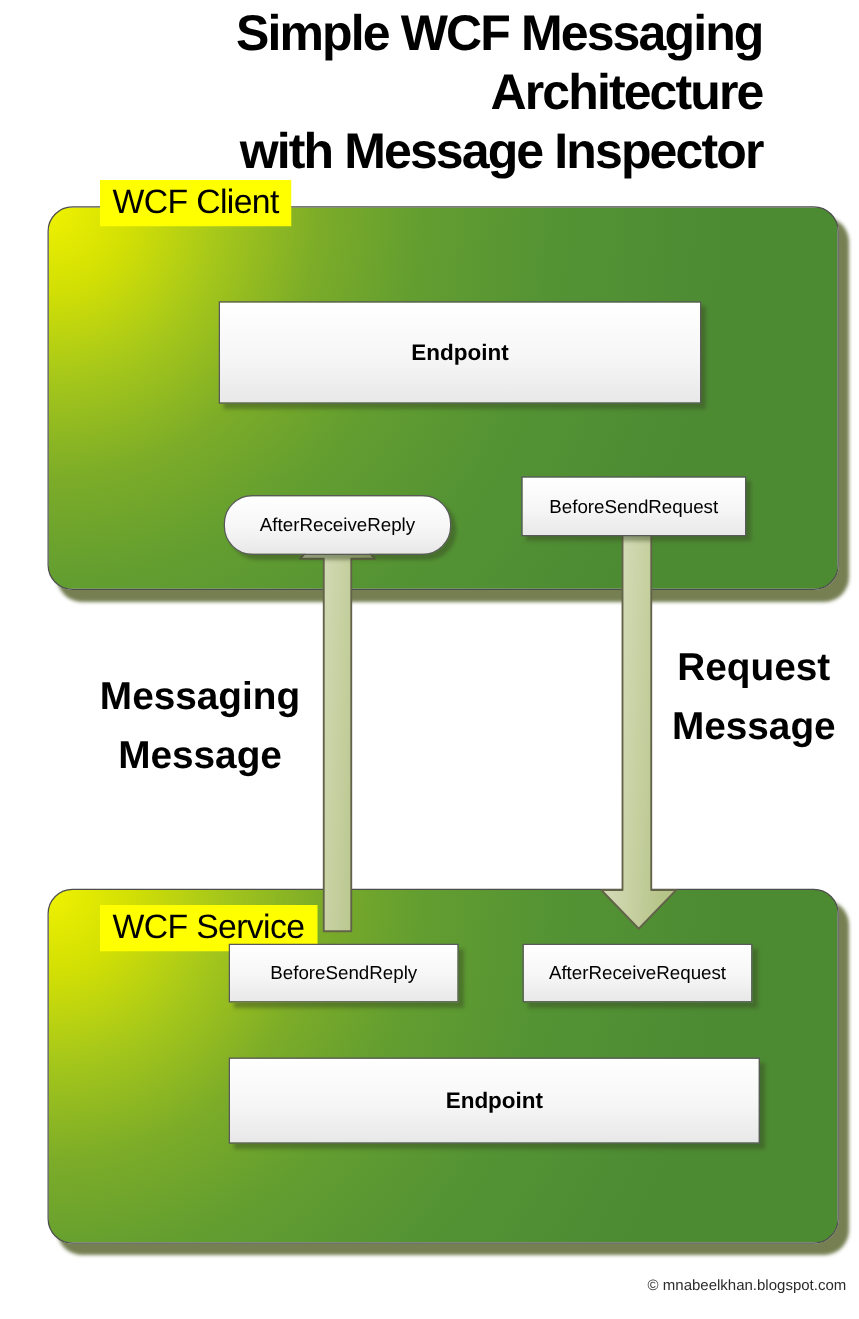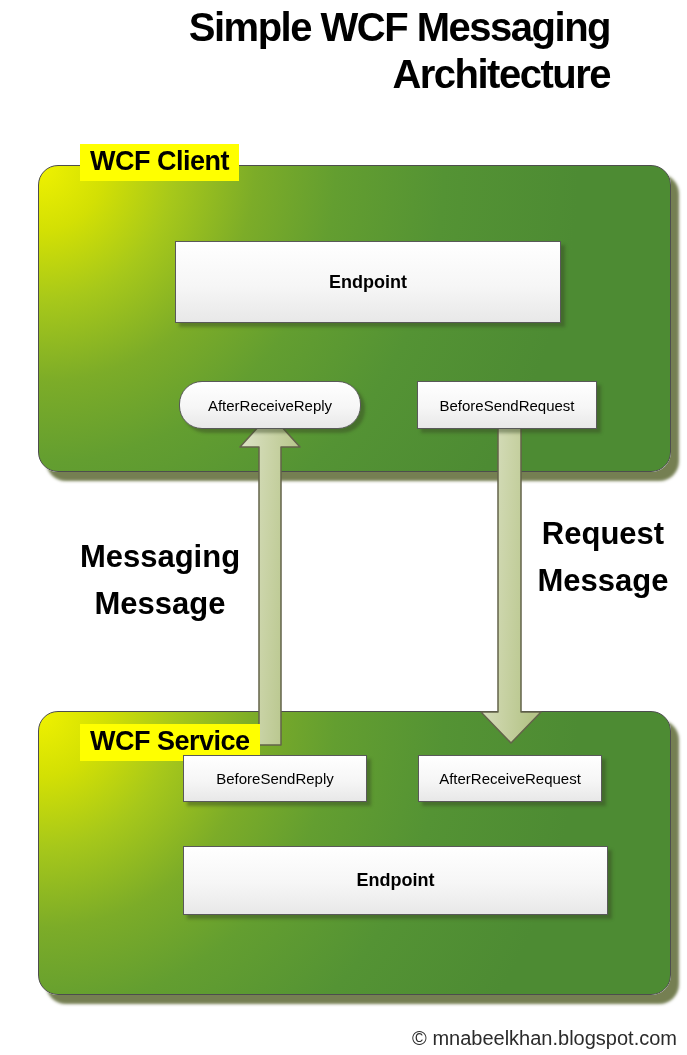--- a/index.html
+++ b/index.html
@@ -19,67 +19,68 @@
     background: radial-gradient(circle 540px at 0 0,
       #f0f200 0%, #d3e004 12%, #a7c81a 25%, #7cac28 40%,
       #639e30 55%, #549334 75%, #4d8b33 100%);
     box-shadow: 8px 9px 3px rgba(93,104,52,0.85);
   }
   .client-box  { left:38px; top:165px; width:631px; height:305px; }
   .service-box { left:38px; top:711px; width:631px; height:282px; }
 
   .group-label {
     position:absolute; background:#ffff00; color:#000;
-    font-weight:bold; font-size:27px; letter-spacing:-0.5px;
+    font-weight:normal; font-size:27px; letter-spacing:-0.5px;
     padding:2px 10px 4px 10px; z-index:3; white-space:nowrap;
   }
   .client-label  { left:80px; top:144px; }
   .service-label { left:80px; top:690px;margin-top:34px; }
 
   .white-box {
     position:absolute; z-index:3;
     background:linear-gradient(180deg,#ffffff 0%,#f6f6f6 55%,#e8e8e8 100%);
     border:1px solid #595959;
     display:flex; align-items:center; justify-content:center;
     box-shadow:4px 4px 3px rgba(55,70,35,0.45);
     white-space:nowrap;
     margin-top:12px;
   }
   .endpoint { font-weight:bold; font-size:18px; }
   .inspector { font-size:15px; }
 
   .client-endpoint       { left:175px; top:229px; width:384px; height:80px; }
-  .after-receive-reply   { left:179px; top:369px; width:180px; height:46px;border-radius:23px; }
+  .after-receive-reply   { left:179px; top:384px; width:180px; height:46px;border-radius:23px; }
   .before-send-request   { left:417px; top:369px; width:178px; height:46px; }
   .before-send-reply     { left:183px; top:743px; width:182px; height:45px; }
   .after-receive-request { left:418px; top:743px; width:182px; height:45px; }
   .service-endpoint      { left:183px; top:834px; width:423px; height:67px; }
 
   .msg-label {
     position:absolute; z-index:2; font-weight:bold; font-size:31px;
     line-height:1.5; text-align:center; color:#000;
   }
   .msg-label span { display:block; }
   .response-label { left:50px;  top:534px; width:220px; }
   .request-label  { left:515px; top:511px; width:176px; }
 
   .arrows { position:absolute; left:0; top:0; z-index:2; }
 
   .footer {
-    position:absolute; right:10px; bottom:5px;
-    font-size:20px; color:#2b2b2b; z-index:4;
+    position:absolute; right:10px; bottom:20px;
+    font-size:12px; color:#2b2b2b; z-index:4;
   }
 </style>
 </head>
 <body>
 
 <div class="canvas">
 
   <h1 class="title">
     <span>Simple WCF Messaging Architecture</span>
+    <span>with Message Inspector</span>
   </h1>
 
   <div class="group-box client-box"></div>
   <div class="group-box service-box"></div>
 
   <svg class="arrows" width="687" height="1055" viewBox="0 0 687 1055">
     <defs>
       <linearGradient id="arrowGrad" x1="0" y1="0" x2="1" y2="0.25">
         <stop offset="0" stop-color="#dde3c8"></stop>
         <stop offset="0.55" stop-color="#c8d2a4"></stop>

